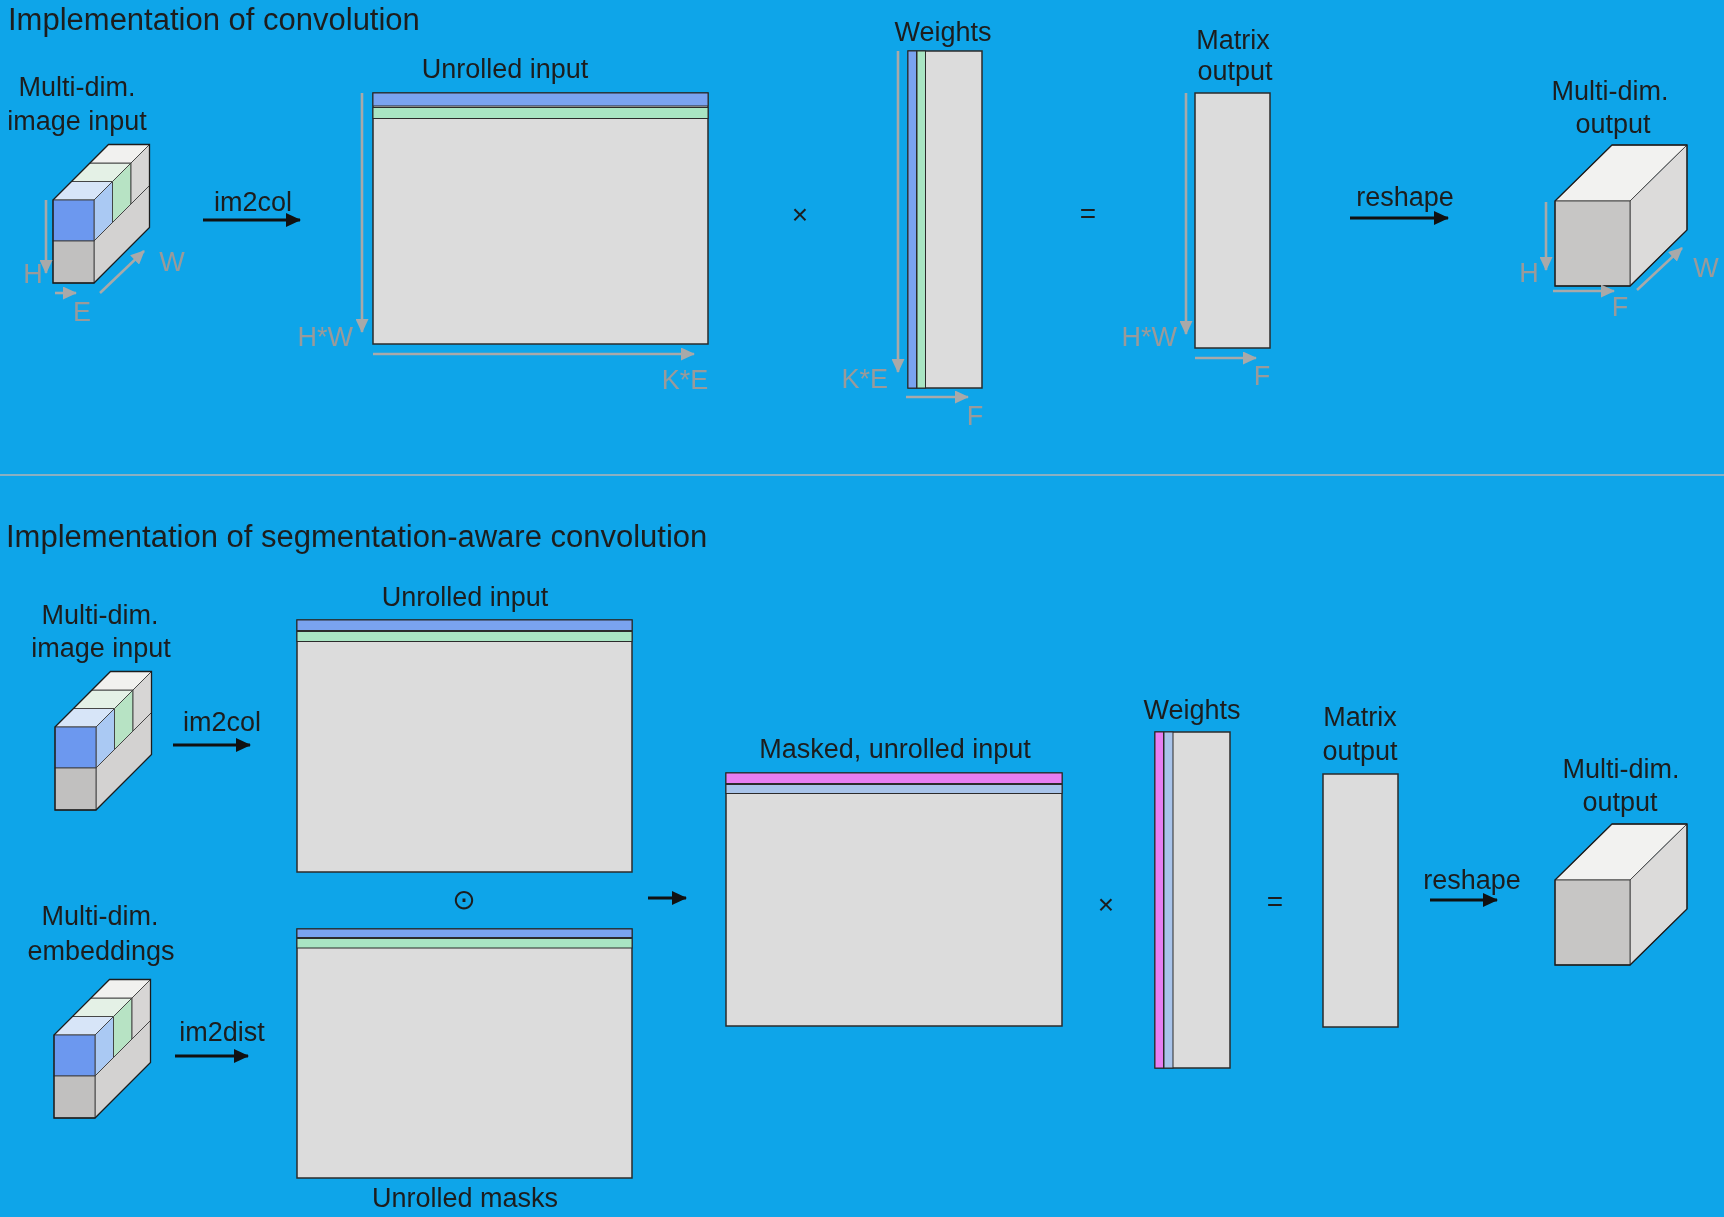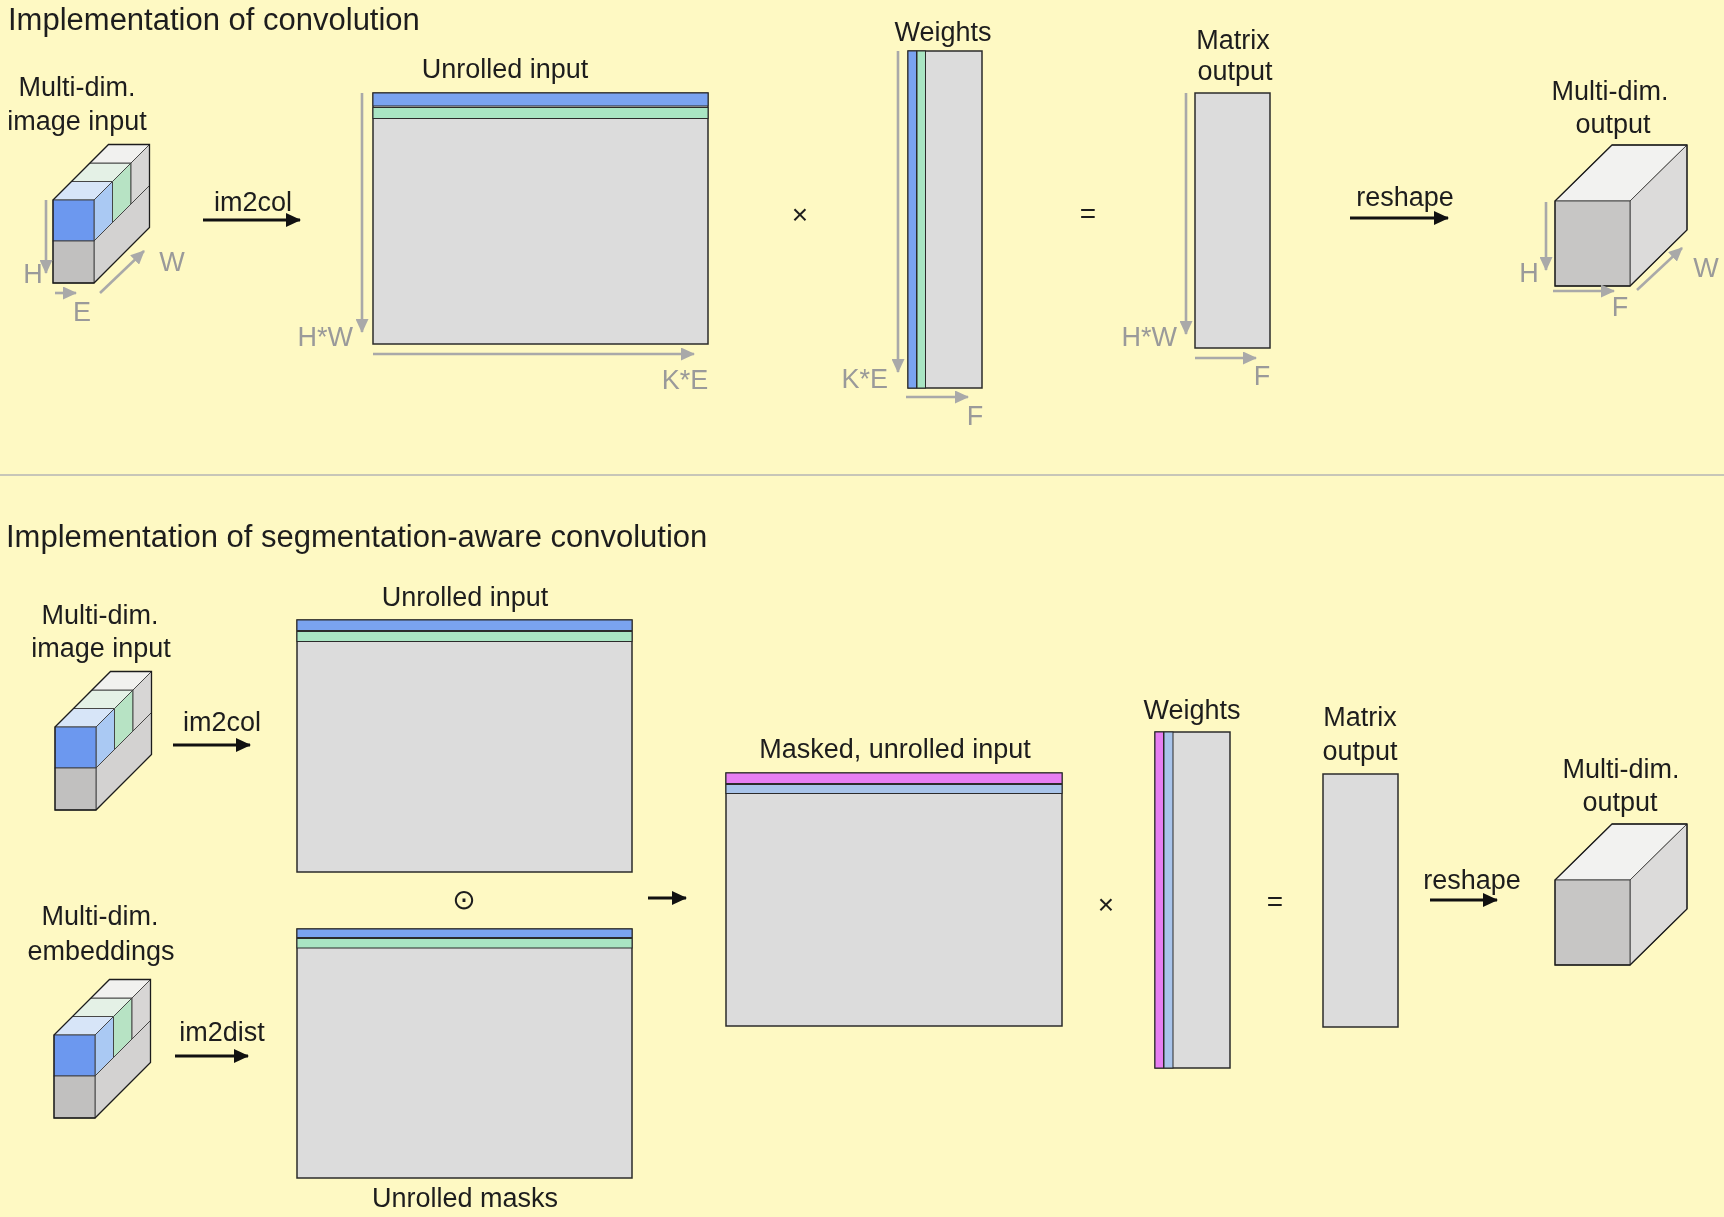--- a/index.html
+++ b/index.html
@@ -1,16 +1,16 @@
 <!DOCTYPE html>
 <html><head>
 <meta charset="utf-8">
 <style>
   html,body { margin:0; padding:0; background:#ffffff; }
-  .stage { position:relative; width:1724px; height:1217px; background:#fef9c3; overflow:hidden; }
+  .stage { position:relative; width:1724px; height:1217px; background:#0ea5e9; overflow:hidden; }
   svg text { font-family:"Liberation Sans", sans-serif; }
   .td { fill:#1d1d1d; }
   .tg { fill:#9a9a9a; }
   .f31 { font-size:31px; }
   .f27 { font-size:27px; }
   .f28 { font-size:28px; }
   .mid { text-anchor:middle; }
   .end { text-anchor:end; }
   .cell { stroke:#3c3c3c; stroke-width:0.9; }
   .mbody { stroke:#2b2b2b; stroke-width:1.5; }

